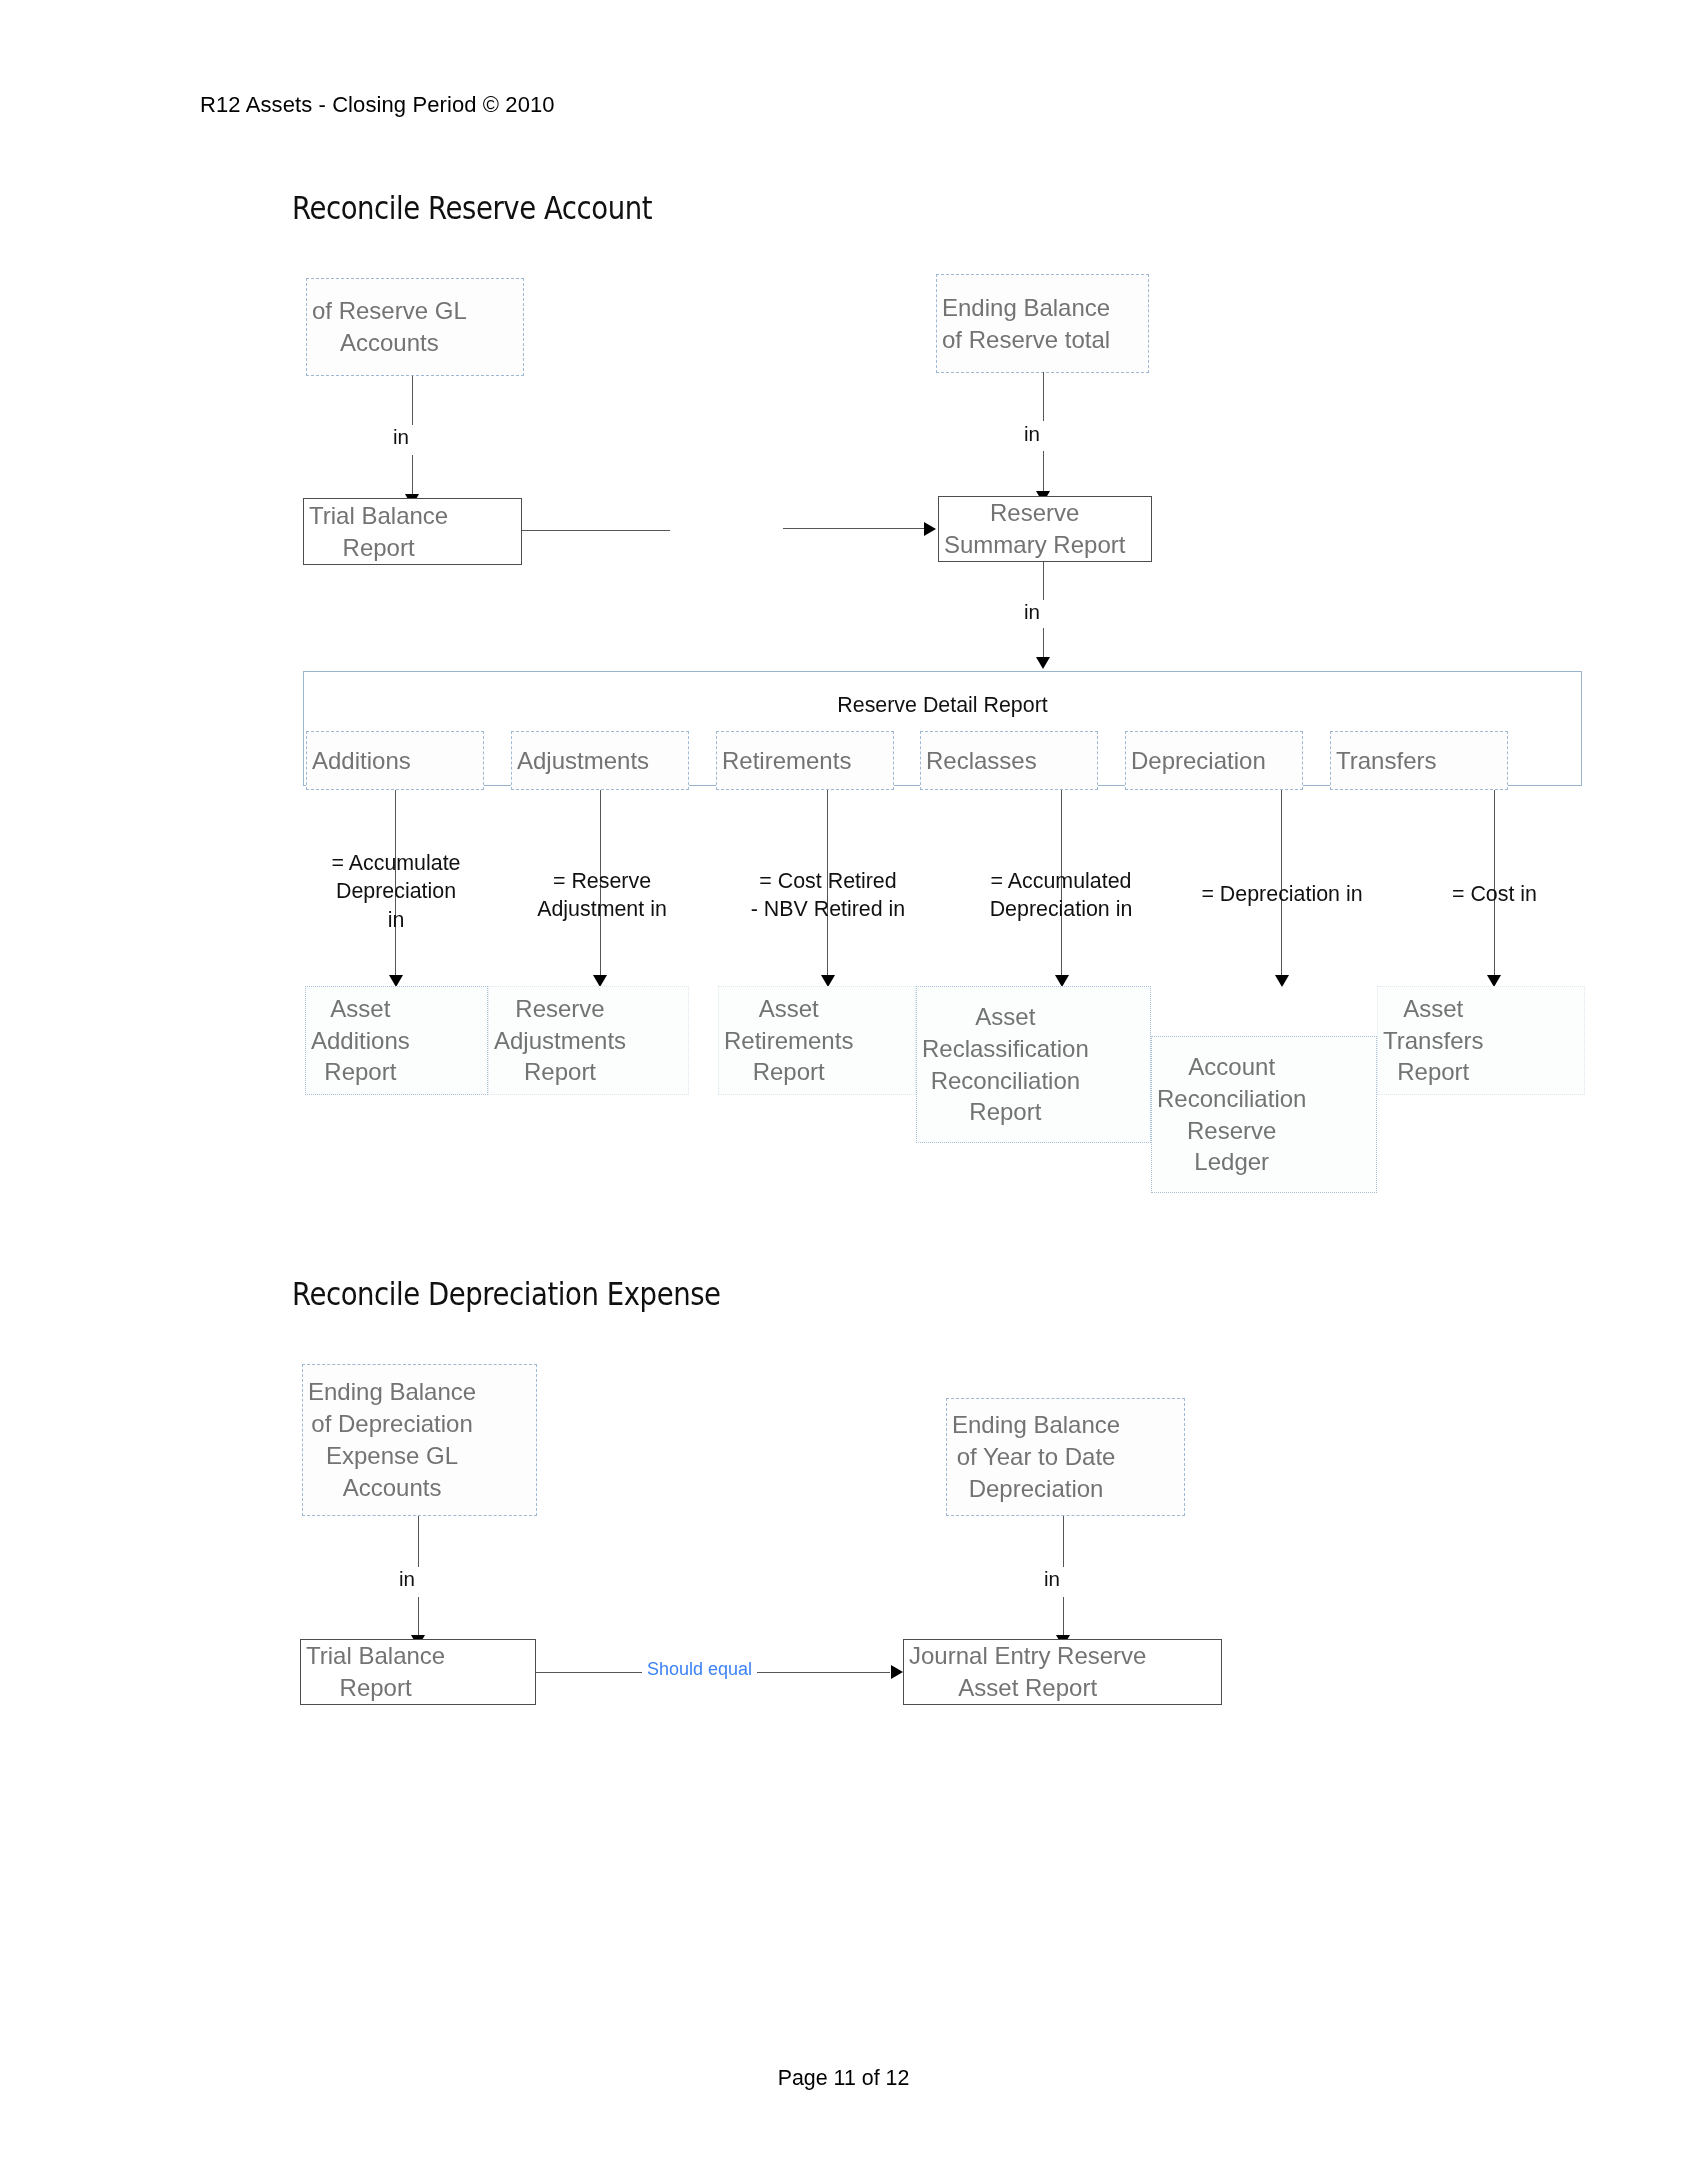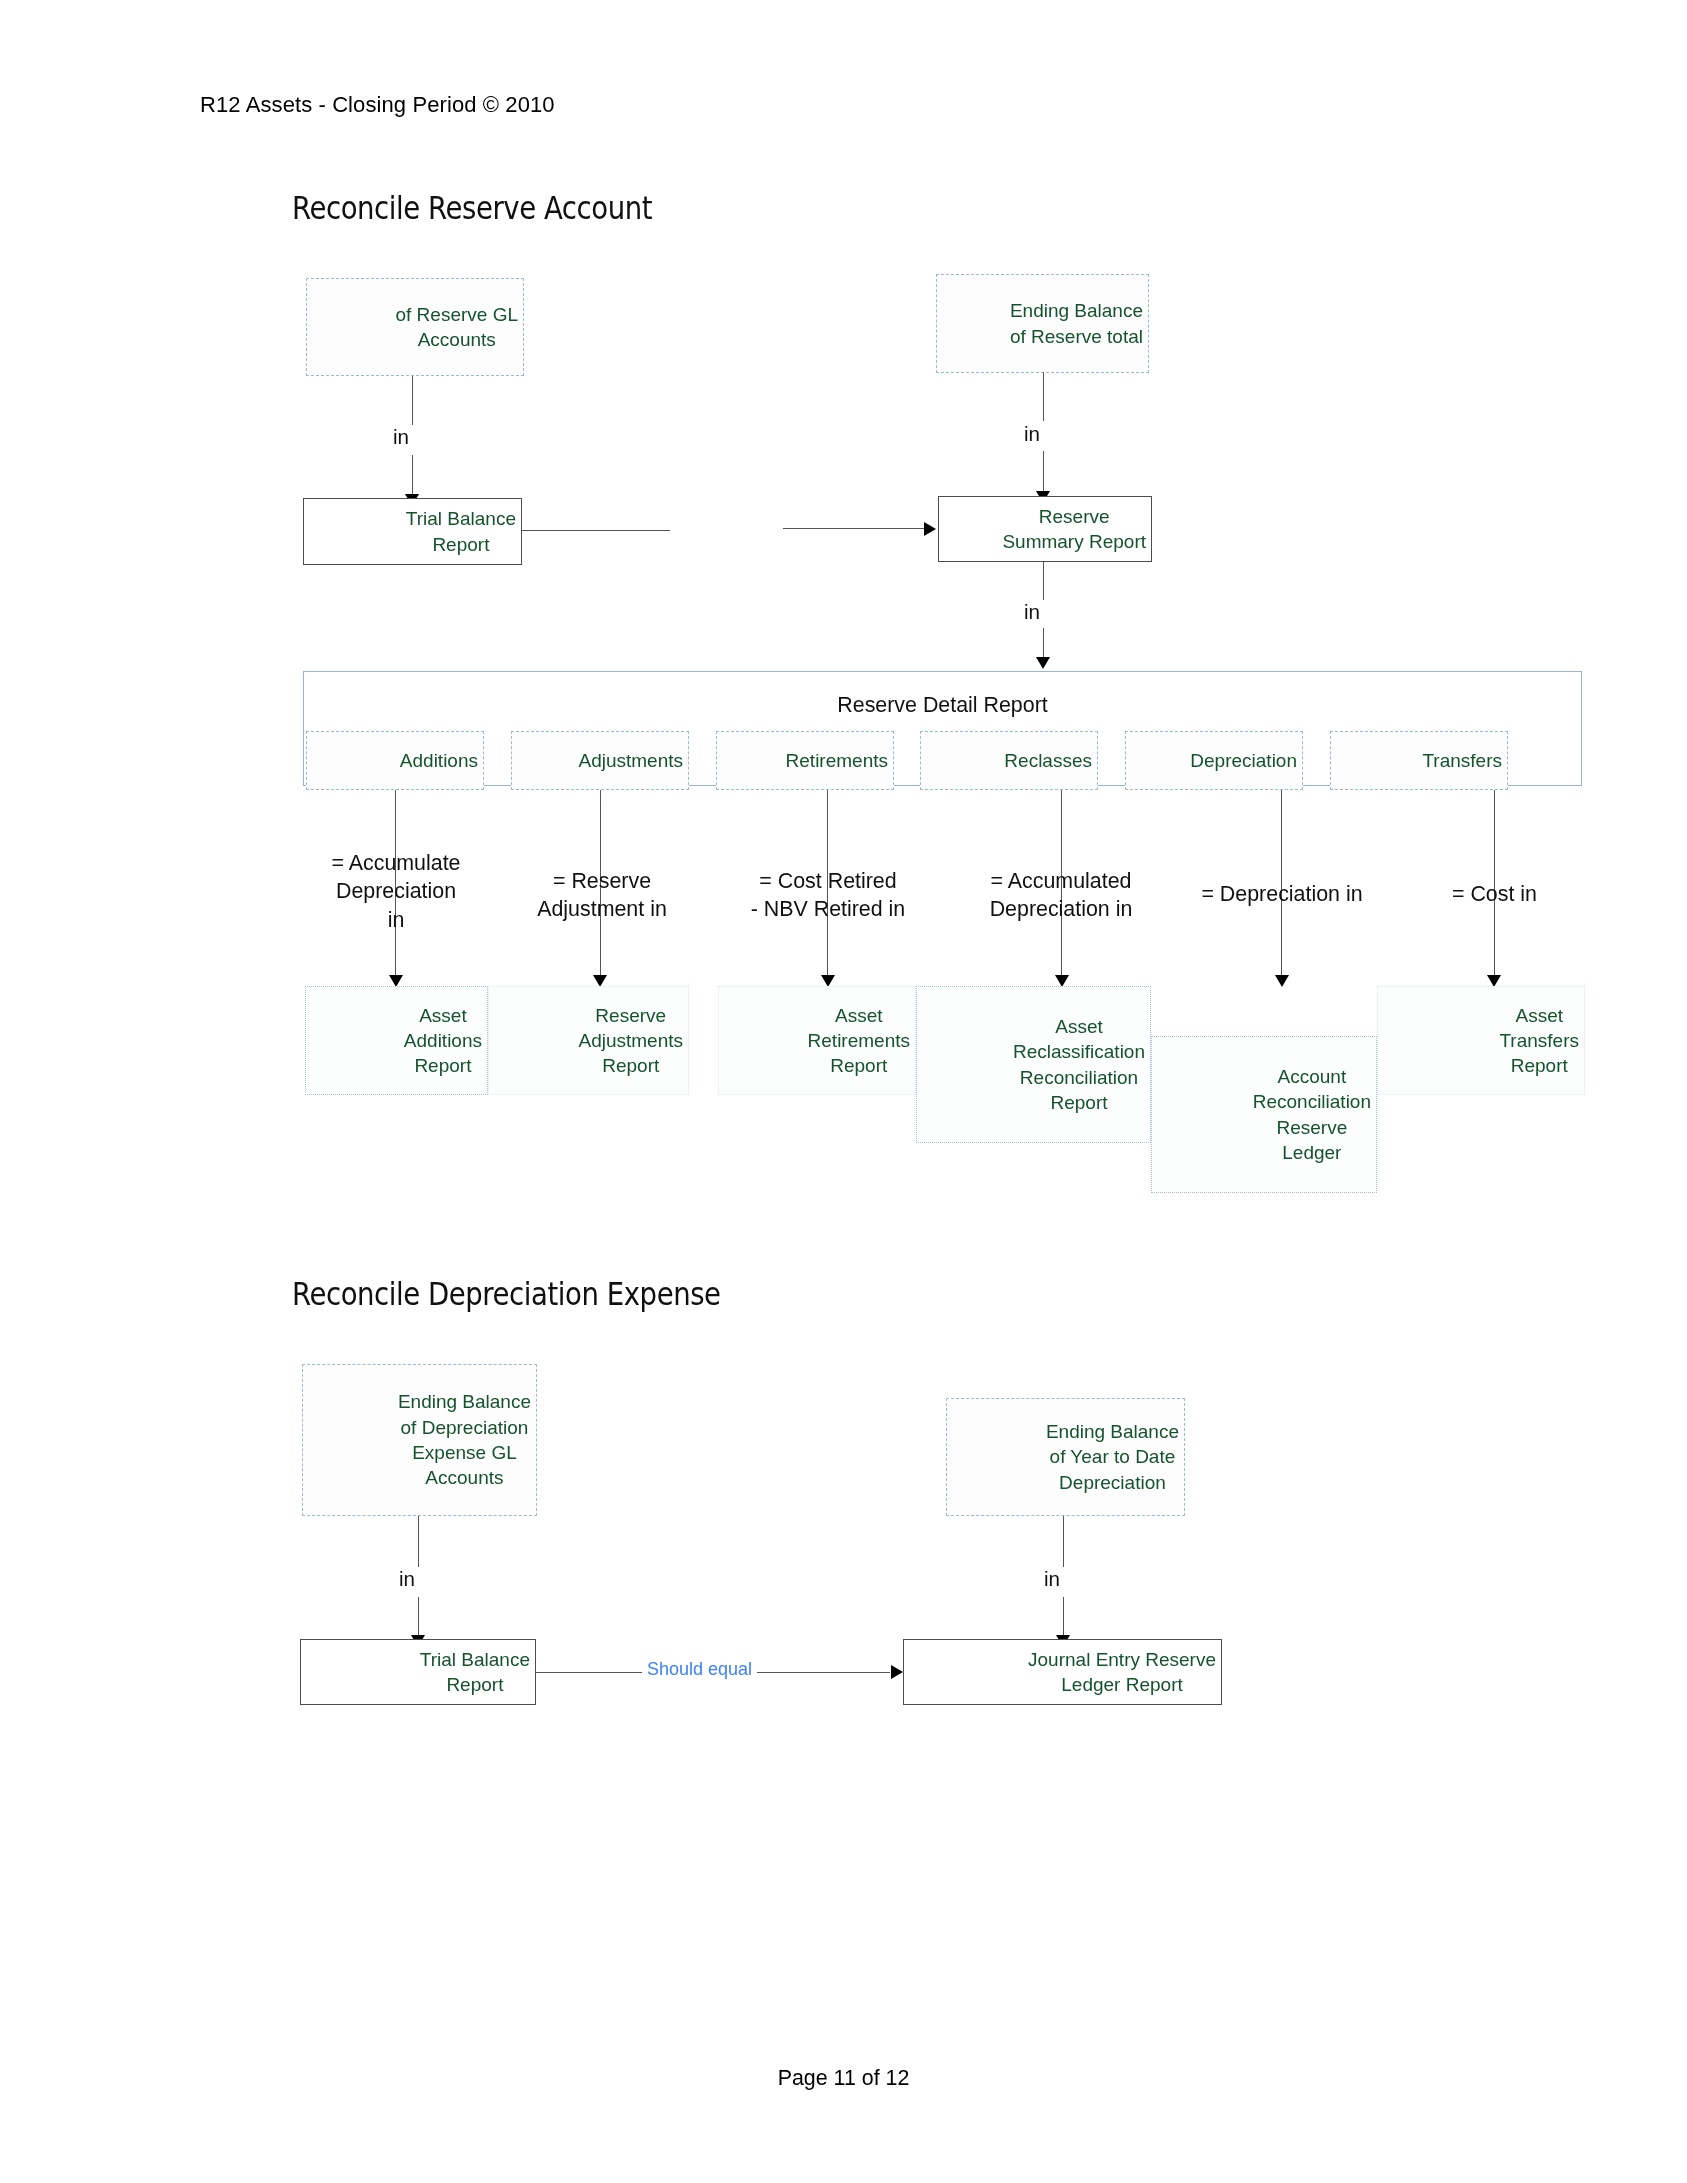--- a/index.html
+++ b/index.html
@@ -47,25 +47,25 @@
     color: #101010;
     transform: scaleX(0.86);
     transform-origin: left center;
   }
 
   
   .node {
     box-sizing: border-box;
     display: flex;
     align-items: center;
-    justify-content: flex-end;
+    justify-content: flex-start;
     text-align: center;
-    font-size: 19px;
+    font-size: 24px;
     line-height: 1.33;
-    color: #14532d;
+    color: #737373;
     padding: 1.6px 5px;
   }
   .node-solid {
     border: 0.8px solid #4d4d4d;
     background: #ffffff;
   }
   .node-dashed {
     border: 0.8px dashed #9fb8d4;
     background: #fdfdfd;
   }
@@ -295,21 +295,21 @@
   <div class="abs vline" style="left:1063px; top:1597px; height:41px;"></div>
   <div class="abs arrow-down" style="left:1056px; top:1635px;"></div>
 
   <div class="abs node node-solid" style="left:300px; top:1639px; width:236px; height:66px;">
     <span style="white-space:pre-line;">Trial Balance
 Report</span>
   </div>
 
   <div class="abs node node-solid" style="left:903px; top:1639px; width:319px; height:66px;">
     <span style="white-space:pre-line;">Journal Entry Reserve
-Ledger Report</span>
+Asset Report</span>
   </div>
 
   <div class="abs hline" style="left:536px; top:1672px; width:354px;"></div>
   <div class="abs edge-label-sm" style="left:642px; top:1659px;">Should equal</div>
   <div class="abs arrow-right" style="left:891px; top:1665px;"></div>
 
   <div class="abs doc-footer">Page 11 of 12</div>
 
 </div>
 

